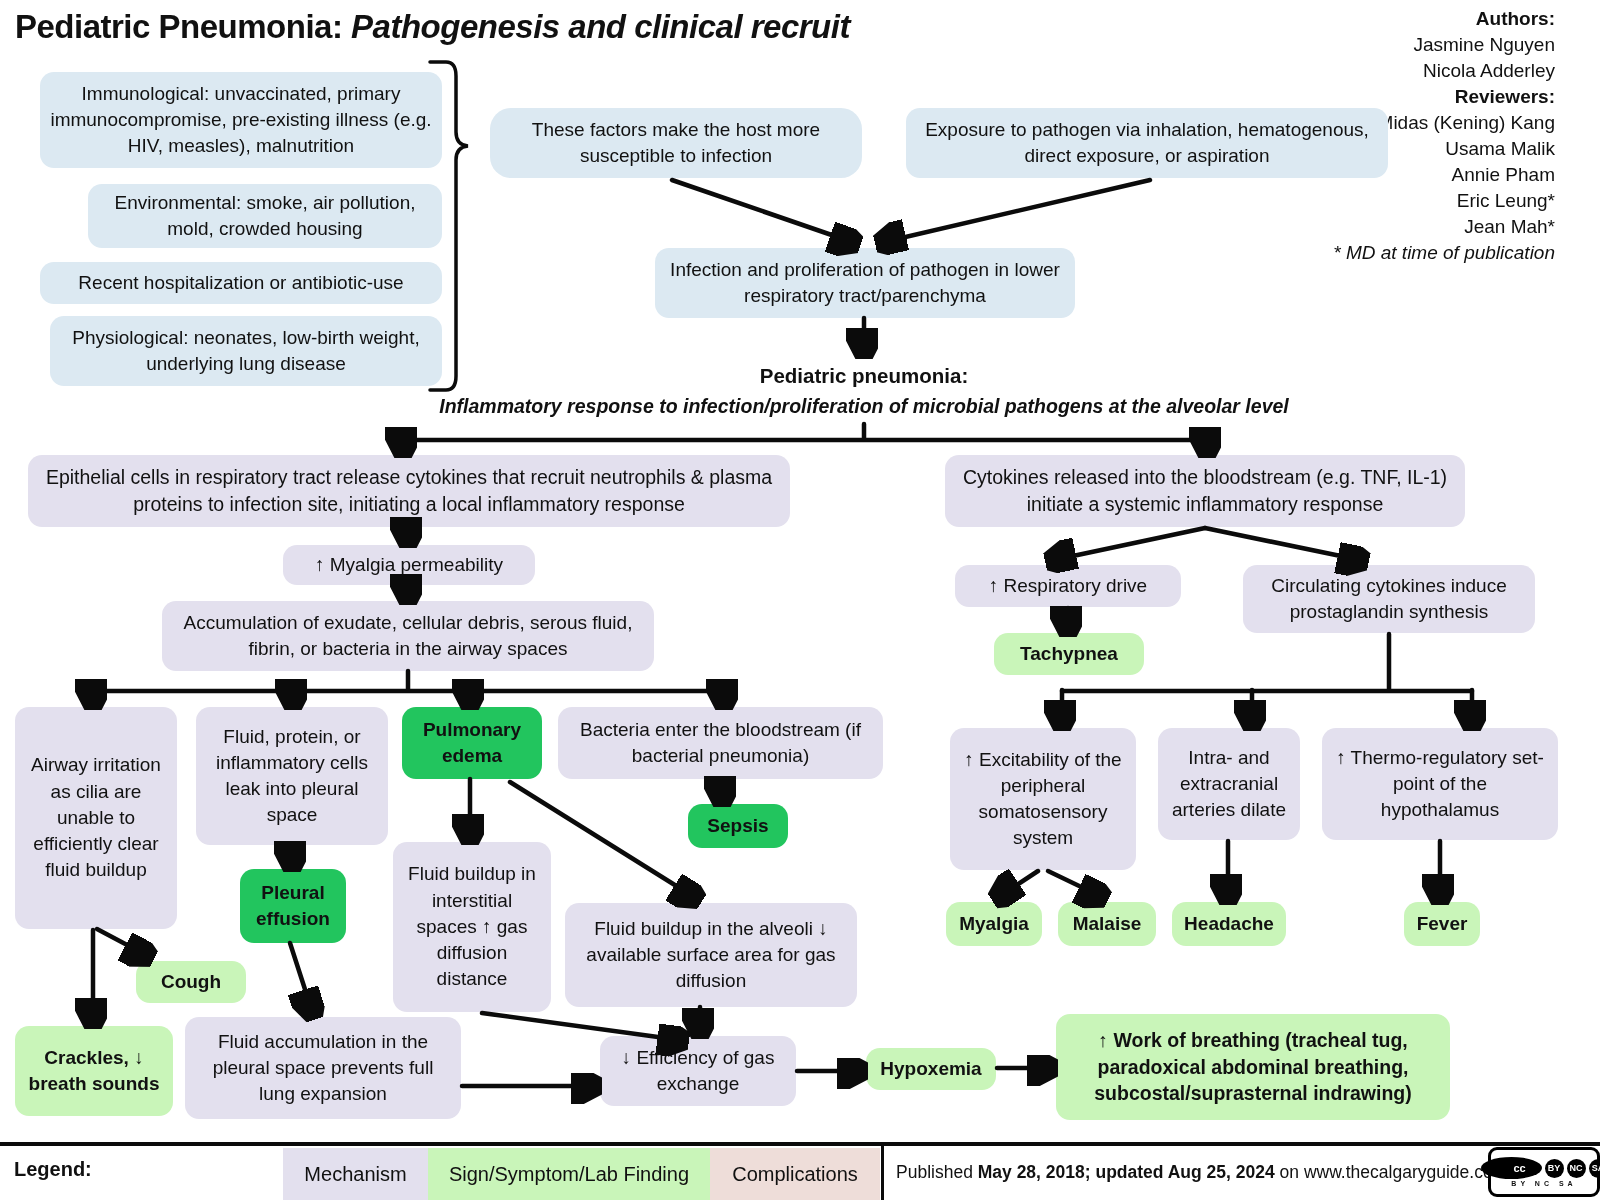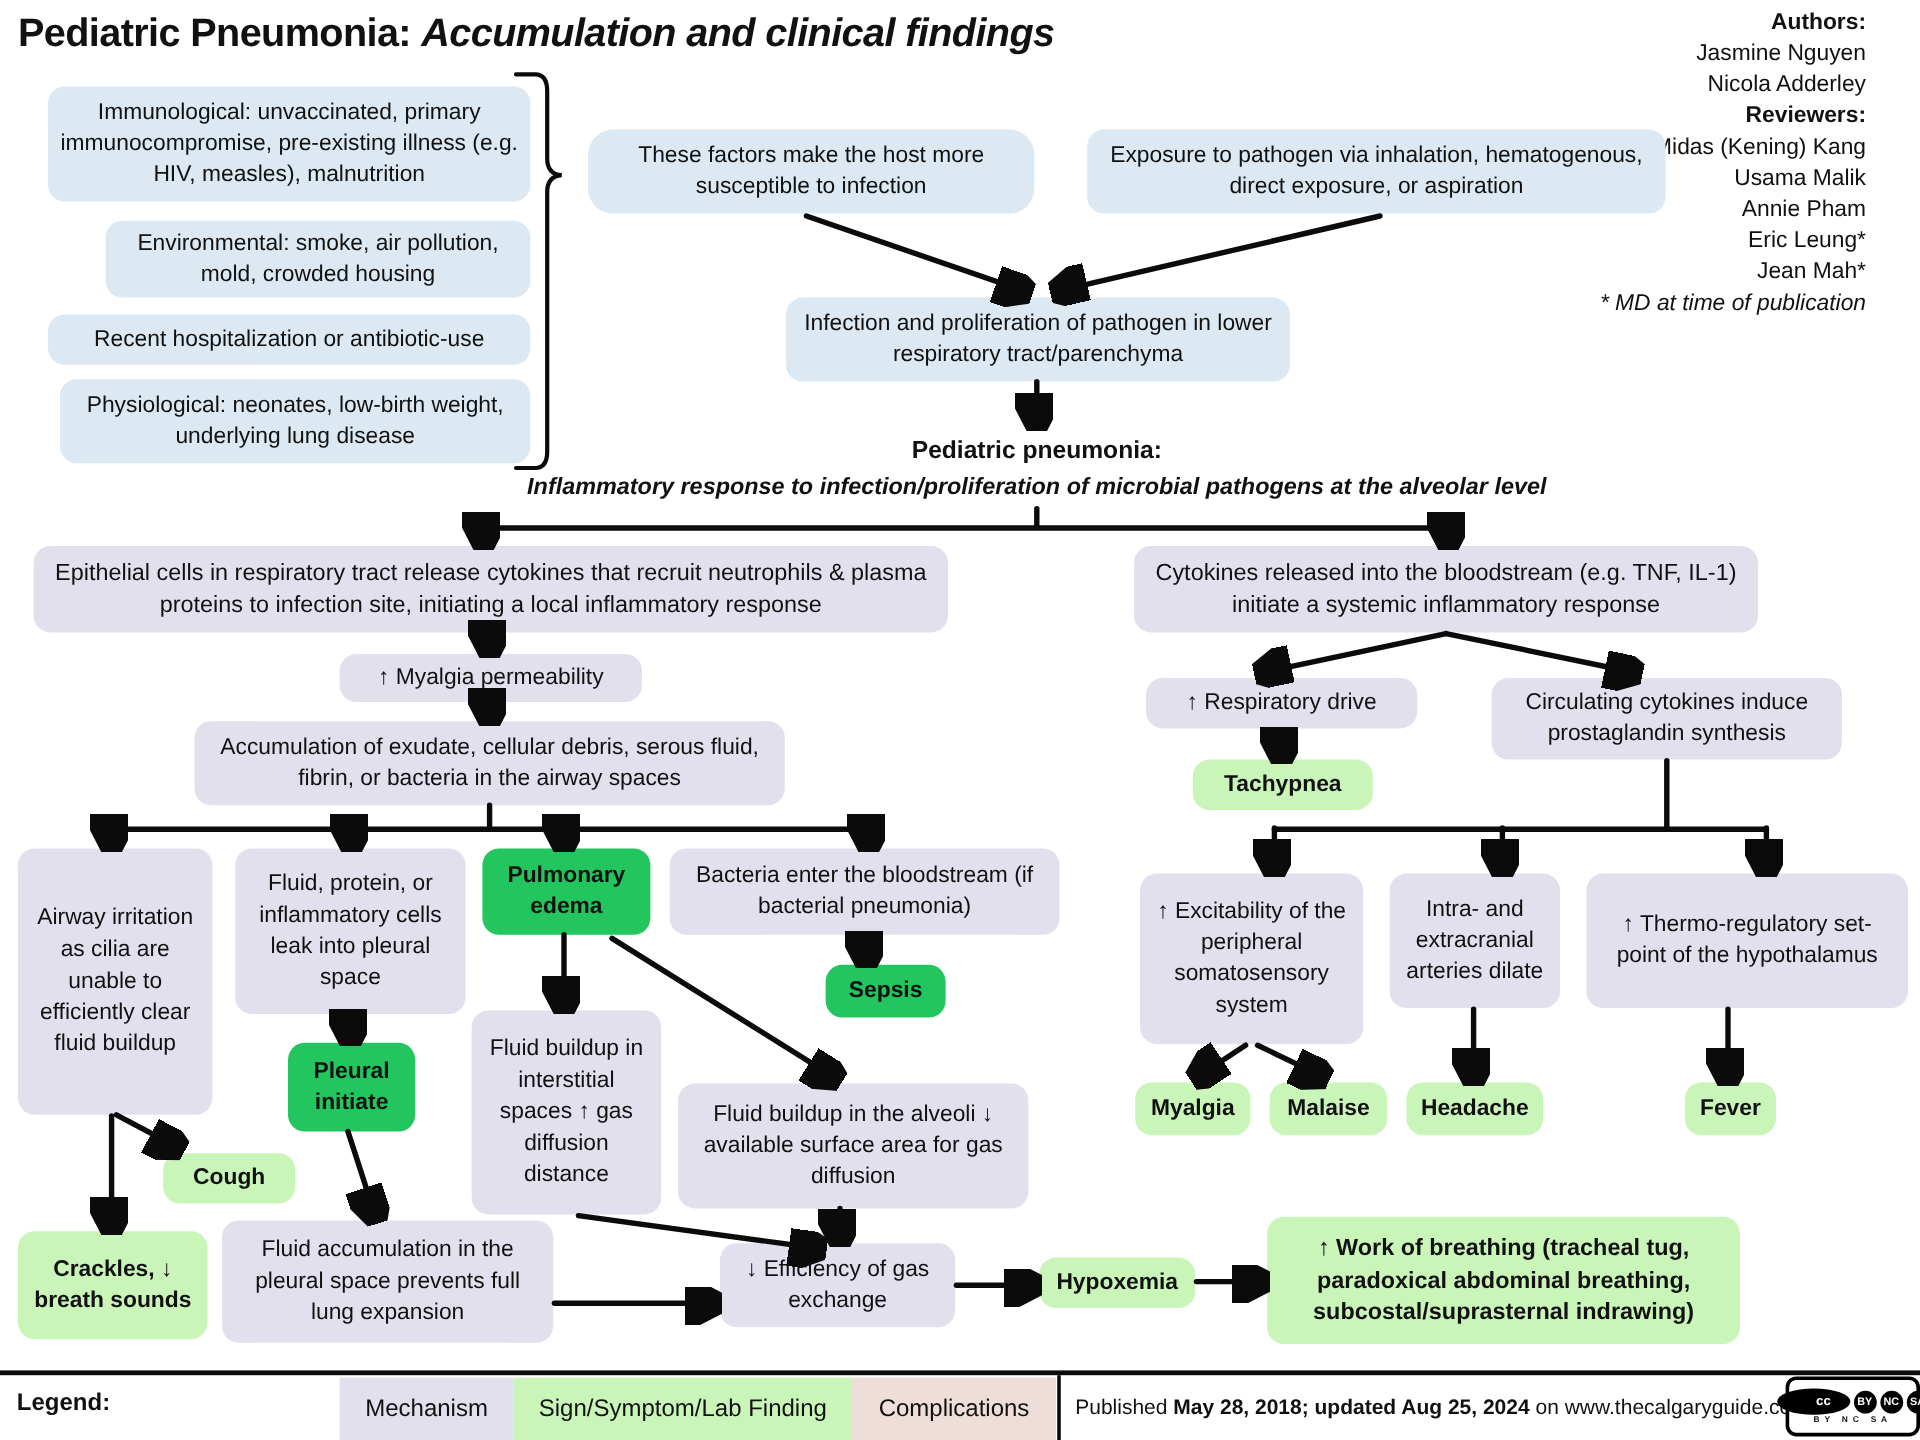--- a/index.html
+++ b/index.html
@@ -53,21 +53,21 @@
   .cc-circ.big{width:44px;height:22px;font-size:11px;padding-left:17px;}
   .cc-terms{font-size:7px;font-weight:bold;letter-spacing:4px;line-height:7px;}
 </style>
 </head>
 <body>
 
 <div id="canvas">
 
   <div class="title">
     <span>Pediatric Pneumonia:</span>
-    <span class="sub-it">Accumulation and clinical findings</span>
+    <span class="sub-it">Pathogenesis and clinical recruit</span>
   </div>
 
   <div class="credits">
     <div class="hdr">Authors:</div>
     <div>Jasmine Nguyen</div>
     <div>Nicola Adderley</div>
     <div class="hdr">Reviewers:</div>
     <div>Midas (Kening) Kang</div>
     <div>Usama Malik</div>
     <div>Annie Pham</div>
@@ -93,36 +93,36 @@
   <div class="node mech" style="left:162px;top:601px;width:492px;height:70px;">Accumulation of exudate, cellular debris, serous fluid, fibrin, or bacteria in the airway spaces</div>
 
   <div class="node mech" style="left:15px;top:707px;width:162px;height:222px;">Airway irritation as cilia are unable to efficiently clear fluid buildup</div>
   <div class="node mech" style="left:196px;top:707px;width:192px;height:138px;">Fluid, protein, or inflammatory cells leak into pleural space</div>
   <div class="node comp" style="left:402px;top:707px;width:140px;height:72px;">Pulmonary edema</div>
   <div class="node mech" style="left:558px;top:707px;width:325px;height:72px;">Bacteria enter the bloodstream (if bacterial pneumonia)</div>
   <div class="node comp" style="left:688px;top:804px;width:100px;height:44px;">Sepsis</div>
 
   <div class="node mech" style="left:393px;top:842px;width:158px;height:170px;">Fluid buildup in interstitial spaces ↑ gas diffusion distance</div>
   <div class="node mech" style="left:565px;top:903px;width:292px;height:104px;">Fluid buildup in the alveoli ↓ available surface area for gas diffusion</div>
-  <div class="node comp" style="left:240px;top:869px;width:106px;height:74px;">Pleural initiate</div>
+  <div class="node comp" style="left:240px;top:869px;width:106px;height:74px;">Pleural effusion</div>
   <div class="node sign" style="left:136px;top:961px;width:110px;height:42px;">Cough</div>
   <div class="node sign" style="left:15px;top:1026px;width:158px;height:90px;">Crackles, ↓ breath sounds</div>
   <div class="node mech" style="left:185px;top:1017px;width:276px;height:102px;">Fluid accumulation in the pleural space prevents full lung expansion</div>
   <div class="node mech" style="left:600px;top:1036px;width:196px;height:70px;">↓ Efficiency of gas exchange</div>
   <div class="node sign" style="left:866px;top:1048px;width:130px;height:42px;">Hypoxemia</div>
   <div class="node sign f20" style="left:1056px;top:1014px;width:394px;height:106px;">↑ Work of breathing (tracheal tug, paradoxical abdominal breathing, subcostal/suprasternal indrawing)</div>
 
   <div class="node mech f20" style="left:945px;top:455px;width:520px;height:72px;">Cytokines released into the bloodstream (e.g. TNF, IL-1) initiate a systemic inflammatory response</div>
   <div class="node mech" style="left:955px;top:565px;width:226px;height:42px;">↑ Respiratory drive</div>
   <div class="node sign" style="left:994px;top:633px;width:150px;height:42px;">Tachypnea</div>
   <div class="node mech" style="left:1243px;top:565px;width:292px;height:68px;">Circulating cytokines induce prostaglandin synthesis</div>
 
   <div class="node mech" style="left:950px;top:728px;width:186px;height:142px;">↑ Excitability of the peripheral somatosensory system</div>
   <div class="node mech" style="left:1158px;top:728px;width:142px;height:112px;">Intra- and extracranial arteries dilate</div>
-  <div class="node mech" style="left:1322px;top:728px;width:268px;height:112px;">↑ Thermo-regulatory set-point of the hypothalamus</div>
+  <div class="node mech" style="left:1322px;top:728px;width:236px;height:112px;">↑ Thermo-regulatory set-point of the hypothalamus</div>
   <div class="node sign" style="left:946px;top:902px;width:96px;height:44px;">Myalgia</div>
   <div class="node sign" style="left:1058px;top:902px;width:98px;height:44px;">Malaise</div>
   <div class="node sign" style="left:1172px;top:902px;width:114px;height:44px;">Headache</div>
   <div class="node sign" style="left:1404px;top:902px;width:76px;height:44px;">Fever</div>
 
   <svg class="wires" width="1600" height="1200" viewBox="0 0 1600 1200">
     <defs>
       <marker id="ah" markerWidth="7" markerHeight="7" refX="5" refY="3" orient="auto" markerUnits="strokeWidth">
         <path d="M0,0 L5.8,3 L0,6 Z" fill="#0b0b0b" stroke="none"></path>
       </marker>

